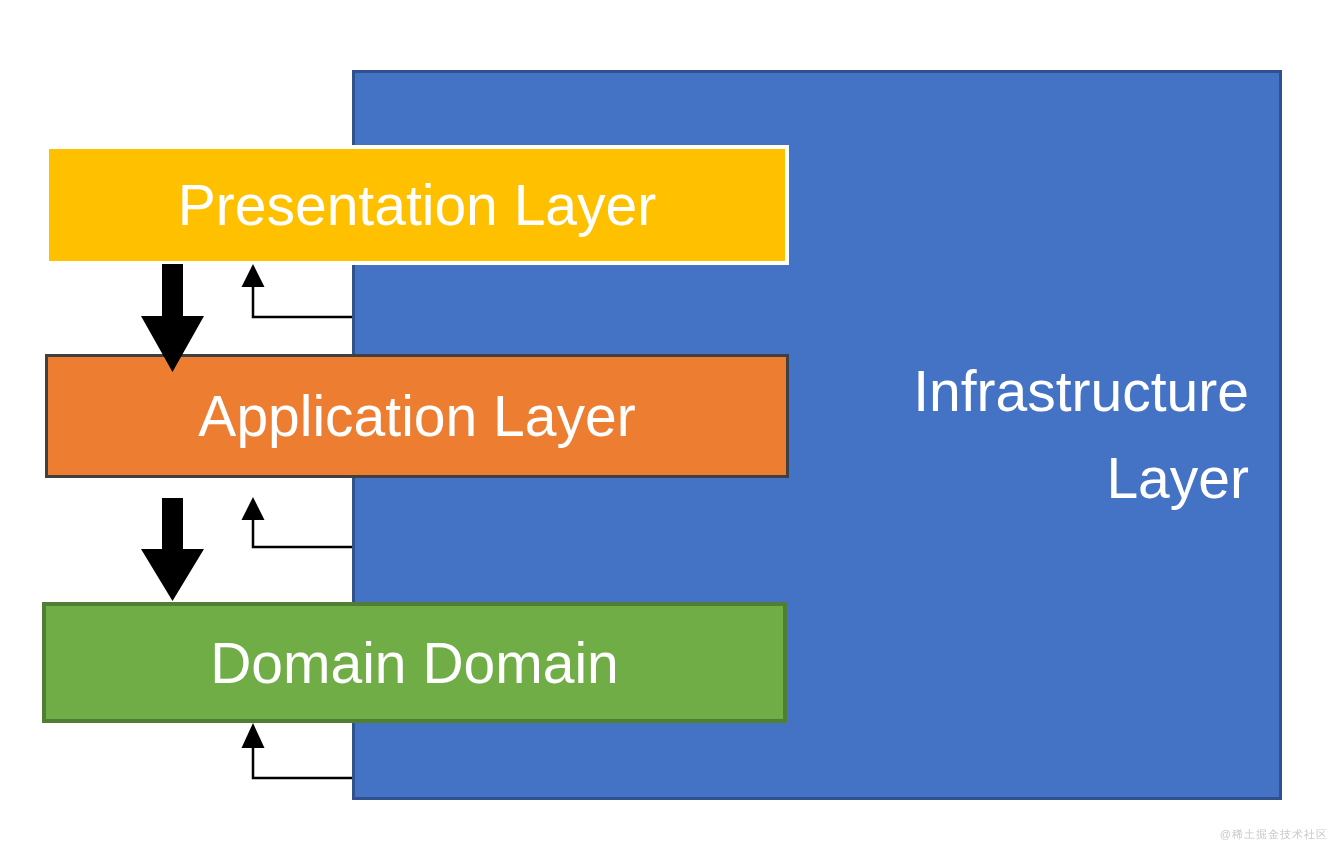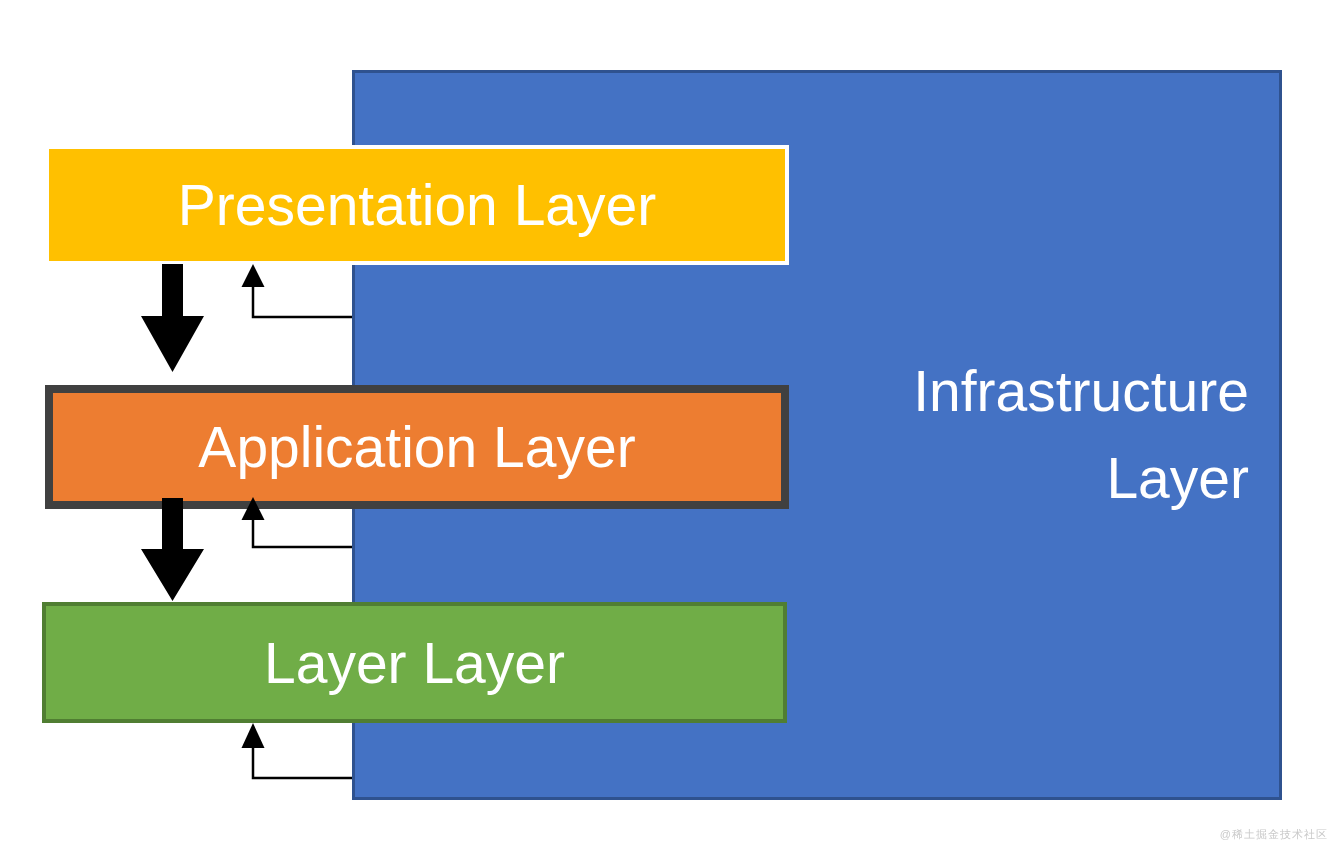--- a/index.html
+++ b/index.html
@@ -43,24 +43,24 @@
     margin-right: 30px;
   }
   #presentation-box {
     left: 45px; top: 145px;
     width: 744px; height: 120px;
     background: var(--presentation-fill, #FFC000);
     border: 4px solid #ffffff;
     z-index: 2;
   }
   #application-box {
-    left: 45px; top: 385px;
+    left: 45px; top: 354px;
     width: 744px; height: 124px;
     background: var(--application-fill, #ED7D31);
-    border: 8px solid #404040;
+    border: 3px solid #404040;
     z-index: 2;
     justify-content: center;
   }
   #domain-box {
     left: 42px; top: 602px;
     width: 745px; height: 121px;
     background: var(--domain-fill, #70AD47);
     border: 4px solid var(--domain-border, #507E32);
     z-index: 2;
   }
@@ -96,21 +96,21 @@
 
   <div class="layer-box" id="presentation-box">
     <div class="label">Presentation Layer</div>
   </div>
 
   <div class="layer-box" id="application-box">
     <div class="label">Application Layer</div>
   </div>
 
   <div class="layer-box" id="domain-box">
-    <div class="label">Layer Layer</div>
+    <div class="label">Domain Domain</div>
   </div>
 
   <svg class="arrows" width="1332" height="847" viewBox="0 0 1332 847">
 
     <path class="arrow-shape" d="M162,264 H183 V316 H204 L172.5,372 L141,316 H162 Z"></path>
 
     <path class="arrow-shape" d="M162,498 H183 V549 H204 L172.5,601 L141,549 H162 Z"></path>
 
     <g>
       <path class="connector-line" d="M352,317 H253 V286"></path>

